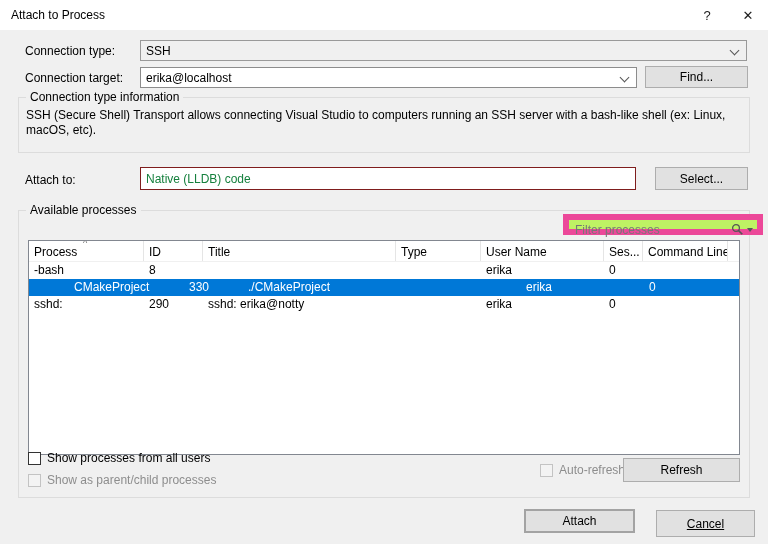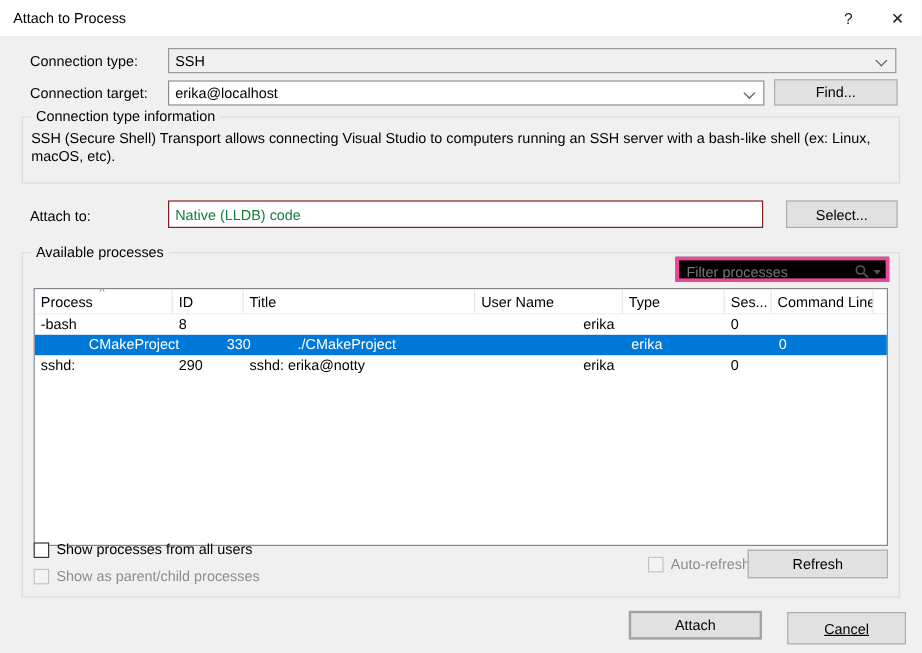--- a/index.html
+++ b/index.html
@@ -26,22 +26,22 @@
              font:inherit; padding:0 5px; color:#15803d; outline:none; }
 
   .btn { position:absolute; box-sizing:border-box; background:#e1e1e1; border:1px solid #adadad;
          display:flex; align-items:center; justify-content:center; white-space:nowrap; cursor:default; }
   .btn-default { border:2px solid #a3a3a3; }
 
   .groupbox { position:absolute; box-sizing:border-box; border:1px solid #dcdcdc; }
   .gb-label { position:absolute; top:-8px; left:7px; background:#f0f0f0; padding:0 4px; white-space:nowrap; }
   .info-text { position:absolute; left:7px; top:10px; width:712px; line-height:15px; }
 
-  .filterbox { position:absolute; left:563px; top:214px; width:178px; height:21px; box-sizing:border-box;
-               background:#000000; border:3px solid #ec4899; }
+  .filterbox { position:absolute; left:563px; top:214px; width:200px; height:21px; box-sizing:border-box;
+               background:#bef264; border:6px solid #ec4899; }
   .filter-ph { position:absolute; left:6px; top:3px; color:#767676; }
   .filter-icons { position:absolute; right:4px; top:3px; display:flex; align-items:center; gap:3px; }
   .caret-down { width:0; height:0; border-left:3px solid transparent; border-right:3px solid transparent; border-top:4px solid #565656; }
 
   .proclist { position:absolute; left:28px; top:240px; width:712px; height:215px; box-sizing:border-box;
               background:#ffffff; border:1px solid #828790; overflow:hidden; }
   .hdr { display:flex; height:20px; border-bottom:1px solid #f0f0f0; }
   .hcell { box-sizing:border-box; border-right:1px solid #e5e5e5; padding:4px 0 0 5px;
            position:relative; white-space:nowrap; overflow:hidden; }
   .sort-glyph { position:absolute; left:54px; top:-3px; font-size:9px; color:#6a6a6a; }
@@ -98,22 +98,22 @@
     </svg>
     <span class="caret-down"></span>
   </span>
 </div>
 
 <div class="proclist">
   <div class="hdr" id="proc-header">
       <div class="hcell" style="width: 115px;">Process<span class="sort-glyph">^</span></div>
       <div class="hcell" style="width: 59px;">ID</div>
       <div class="hcell" style="width: 193px;">Title</div>
+      <div class="hcell" style="width: 85px;">Type</div>
       <div class="hcell" style="width: 123px;">User Name</div>
-      <div class="hcell" style="width: 85px;">Type</div>
       <div class="hcell" style="width: 39px;">Ses...</div>
       <div class="hcell" style="width: 85px;">Command Line</div>
     </div>
   <div id="proc-rows">
       <div class="prow" style="width: 699px;">
         <div class="pcell" style="width: 115px;">-bash</div>
         <div class="pcell" style="width: 59px;">8</div>
         <div class="pcell" style="width: 193px;"></div>
         <div class="pcell" style="width: 85px;"></div>
         <div class="pcell" style="width: 123px;">erika</div>

